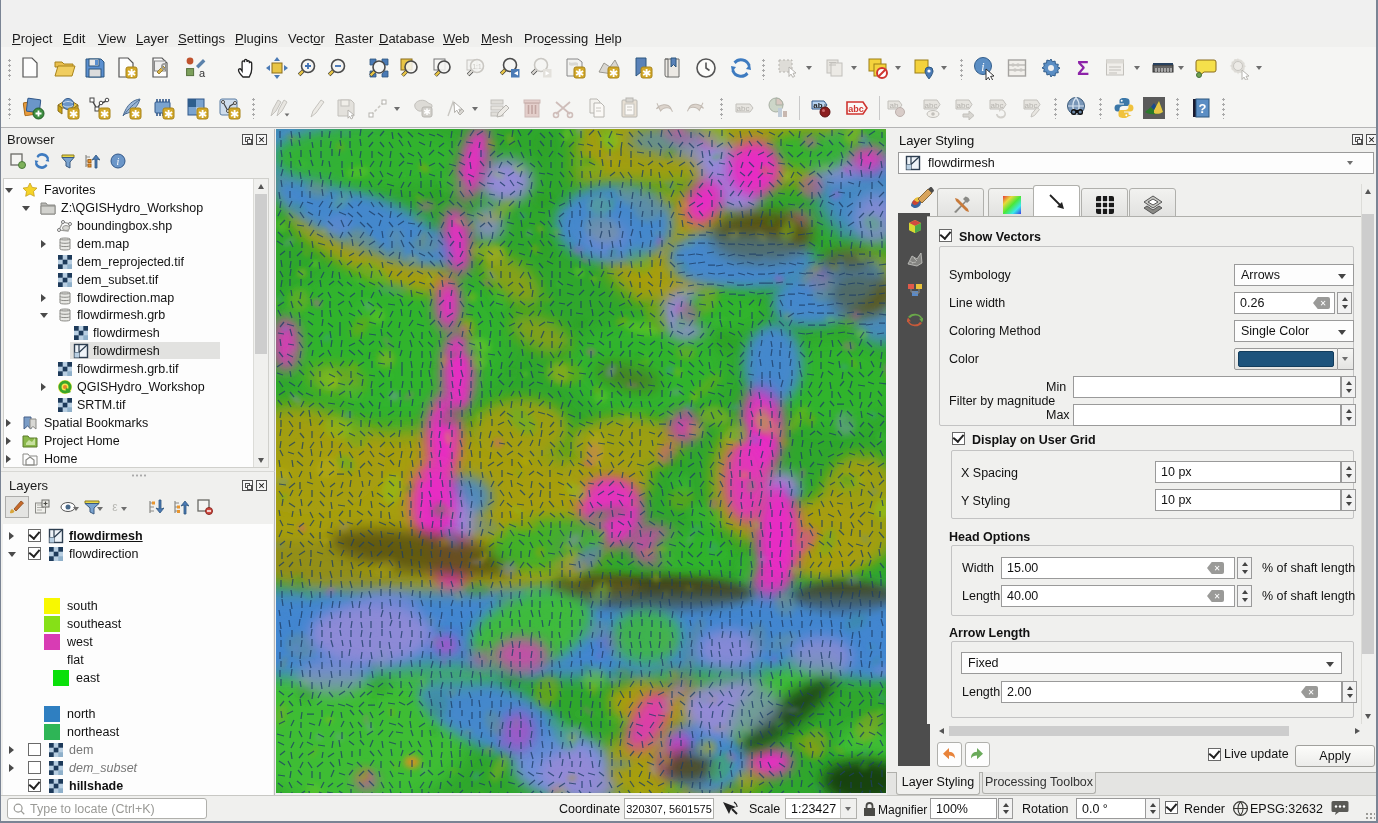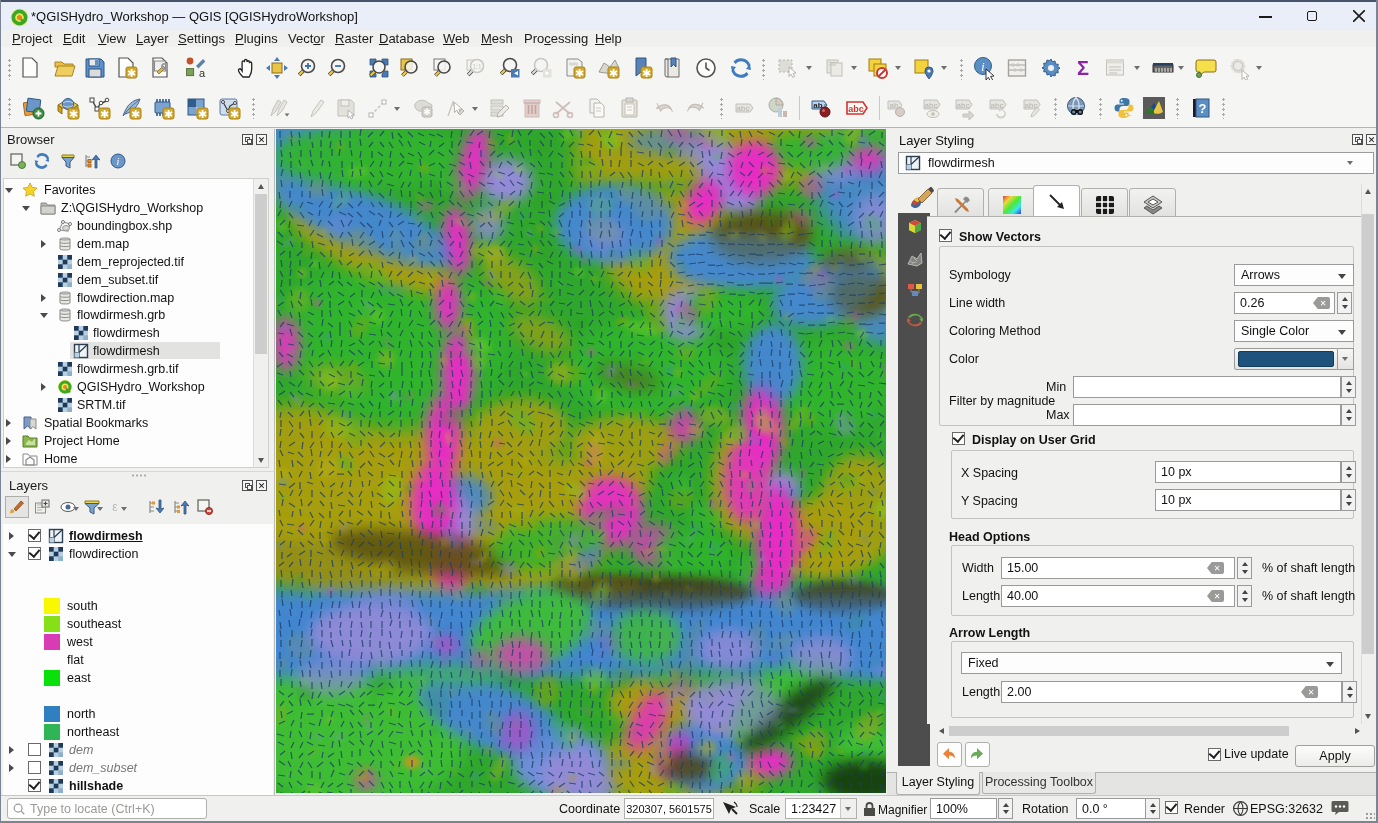--- a/index.html
+++ b/index.html
@@ -32,40 +32,20 @@
 .combo{position:absolute;background:#fdfdfd;border:1px solid #9a9a9a;font-size:12.5px;line-height:20px;padding-left:6px}
 .combo:after{content:"";position:absolute;right:7px;top:9px;border-left:4px solid transparent;border-right:4px solid transparent;border-top:5px solid #444}
 .gbox{position:absolute;border:1px solid #c3c3c3;border-radius:2px}
 .lbl{position:absolute;font-size:12.5px;white-space:nowrap}
 .clearbtn{position:absolute;width:17px;height:12px;background:#9a9a98;clip-path:polygon(28% 0,100% 0,100% 100%,28% 100%,0 50%);border-radius:2px}
 .clearbtn:after{content:"✕";position:absolute;right:3.5px;top:0.5px;font-size:8px;line-height:11px;color:#fff}
 .thumb{position:absolute;background:#cdcdcd}
 .sarr{position:absolute;width:0;height:0}
 </style></head><body>
 <div id="win">
-<div class="ab" id="titlebar">
- <svg class="ab" style="left:9px;top:6px" width="19" height="19" viewBox="0 0 24 24">
-        <circle cx="12" cy="12" r="11" fill="#f0e64a"></circle>
-        <path d="M12 2a10 10 0 1 0 0 20a10 10 0 0 0 0-20zm0 4.5a5.5 5.5 0 1 1 0 11a5.5 5.5 0 0 1 0-11z" fill="#3aa62a"></path>
-        <path d="M13 11l6 6l-3.2 1.2l-4-4z" fill="#3aa62a"></path>
-        <circle cx="12" cy="12" r="3.2" fill="#e8832a"></circle>
-      </svg>
- <div class="ab" style="left:30px;top:7px;font-size:13px">*QGISHydro_Workshop — QGIS [QGISHydroWorkshop]</div>
- <div class="wbtn" style="left:1245px">
-        <div class="ab" style="left:13px;top:14px;width:13px;height:1.6px;background:#1a1a1a"></div>
-      </div>
- <div class="wbtn" style="left:1292px">
-        <div class="ab" style="left:14px;top:9px;width:10px;height:10px;border:1.5px solid #1a1a1a;border-radius:2px"></div>
-      </div>
- <div class="wbtn" style="left:1339px">
-        <svg class="ab" style="left:13px;top:8px" width="12" height="12">
-          <path d="M0 0L12 12M12 0L0 12" stroke="#1a1a1a" stroke-width="1.6"></path>
-        </svg>
-      </div>
-</div>
 <div class="ab" id="menubar">
  <span class="mi" style="left:11px"><u>P</u>roject</span>
  <span class="mi" style="left:62px"><u>E</u>dit</span>
  <span class="mi" style="left:97px"><u>V</u>iew</span>
  <span class="mi" style="left:135px"><u>L</u>ayer</span>
  <span class="mi" style="left:177px"><u>S</u>ettings</span>
  <span class="mi" style="left:234px"><u>P</u>lugins</span>
  <span class="mi" style="left:287px">Vect<u>o</u>r</span>
  <span class="mi" style="left:334px"><u>R</u>aster</span>
  <span class="mi" style="left:378px"><u>D</u>atabase</span>
@@ -840,21 +820,21 @@
         <div class="sw" style="left:43px;top:1px;background:#86e017"></div>
         <div class="trow" style="left:66px;top:0">southeast</div>
       </div>
       <div class="ab" style="left:0;top:161px;width:270px;height:18px">
         <div class="sw" style="left:43px;top:1px;background:#d83cb4"></div>
         <div class="trow" style="left:66px;top:0">west</div>
       </div>
       <div class="ab" style="left:0;top:179px;width:270px;height:18px">
         <div class="trow" style="left:66px;top:0">flat</div>
       </div>
-      <div class="ab" style="left:0;top:197px;width:270px;height:18px">
+      <div class="ab" style="left:9px;top:197px;width:270px;height:18px">
         <div class="sw" style="left:43px;top:1px;background:#0ae00a"></div>
         <div class="trow" style="left:66px;top:0">east</div>
       </div>
       <div class="ab" style="left:0;top:233px;width:270px;height:18px">
         <div class="sw" style="left:43px;top:1px;background:#2f7fc1"></div>
         <div class="trow" style="left:66px;top:0">north</div>
       </div>
       <div class="ab" style="left:0;top:251px;width:270px;height:18px">
         <div class="sw" style="left:43px;top:1px;background:#2eb556"></div>
         <div class="trow" style="left:66px;top:0">northeast</div>
@@ -863,21 +843,21 @@
         <div class="arr-r" style="left:8px;top:5px"></div>
         <div class="cb" style="left:27px;top:2px"></div>
         <div class="ab" style="left:47px;top:1px"><svg width="16" height="16" viewBox="0 0 16 16">
             <rect x="1" y="1" width="14" height="14" fill="#b9cfe2"></rect>
             <rect x="1" y="1" width="4.7" height="4.7" fill="#1d3a5a"></rect>
             <rect x="10.3" y="1" width="4.7" height="4.7" fill="#1d3a5a"></rect>
             <rect x="5.7" y="5.7" width="4.7" height="4.7" fill="#1d3a5a"></rect>
             <rect x="1" y="10.3" width="4.7" height="4.7" fill="#1d3a5a"></rect>
             <rect x="10.3" y="10.3" width="4.7" height="4.7" fill="#8fb0ca"></rect>
           </svg></div>
-        <div class="trow" style="left:68px;top:0;font-style:italic;color:#777">dem</div>
+        <div class="trow" style="left:68px;top:0;color:#777">dem</div>
       </div>
       <div class="ab" style="left:0;top:305px;width:270px;height:18px">
         <div class="cb on" style="left:27px;top:2px"></div>
         <div class="ab" style="left:47px;top:1px"><svg width="16" height="16" viewBox="0 0 16 16">
             <rect x="1" y="1" width="14" height="14" fill="#b9cfe2"></rect>
             <rect x="1" y="1" width="4.7" height="4.7" fill="#1d3a5a"></rect>
             <rect x="10.3" y="1" width="4.7" height="4.7" fill="#1d3a5a"></rect>
             <rect x="5.7" y="5.7" width="4.7" height="4.7" fill="#1d3a5a"></rect>
             <rect x="1" y="10.3" width="4.7" height="4.7" fill="#1d3a5a"></rect>
             <rect x="10.3" y="10.3" width="4.7" height="4.7" fill="#8fb0ca"></rect>
@@ -1669,21 +1649,21 @@
       <div class="ab lbl" style="left:62px;top:265px">Filter by magnitude</div>
       <div class="ab lbl" style="left:159px;top:279px">Max</div>
       <div class="ab inp" style="left:186px;top:275px;width:268px;height:22px"></div>
       <div class="ab spin" style="left:454px;top:275px;height:22px"></div>
       <div class="cb on" style="left:65px;top:303px"></div>
       <div class="ab" style="left:85px;top:304px;font-weight:bold;font-size:12.5px">Display on User Grid</div>
       <div class="ab gbox" style="left:64px;top:321px;width:403px;height:69px"></div>
       <div class="ab lbl" style="left:74px;top:337px">X Spacing</div>
       <div class="ab inp" style="left:268px;top:332px;width:186px;height:22px">10 px</div>
       <div class="ab spin" style="left:454px;top:332px;height:22px"></div>
-      <div class="ab lbl" style="left:74px;top:365px">Y Spacing</div>
+      <div class="ab lbl" style="left:74px;top:365px">Y Styling</div>
       <div class="ab inp" style="left:268px;top:360px;width:186px;height:22px">10 px</div>
       <div class="ab spin" style="left:454px;top:360px;height:22px"></div>
       <div class="ab" style="left:62px;top:401px;font-weight:bold;font-size:12.5px">Head Options</div>
       <div class="ab gbox" style="left:64px;top:416px;width:403px;height:71px"></div>
       <div class="ab lbl" style="left:75px;top:432px">Width</div>
       <div class="ab inp" style="left:114px;top:428px;width:234px;height:22px">15.00</div>
       <div class="ab clearbtn" style="left:320px;top:433px"></div>
       <div class="ab spin" style="left:350px;top:428px;height:22px"></div>
       <div class="ab lbl" style="left:375px;top:432px">% of shaft length</div>
       <div class="ab lbl" style="left:75px;top:460px">Length</div>

